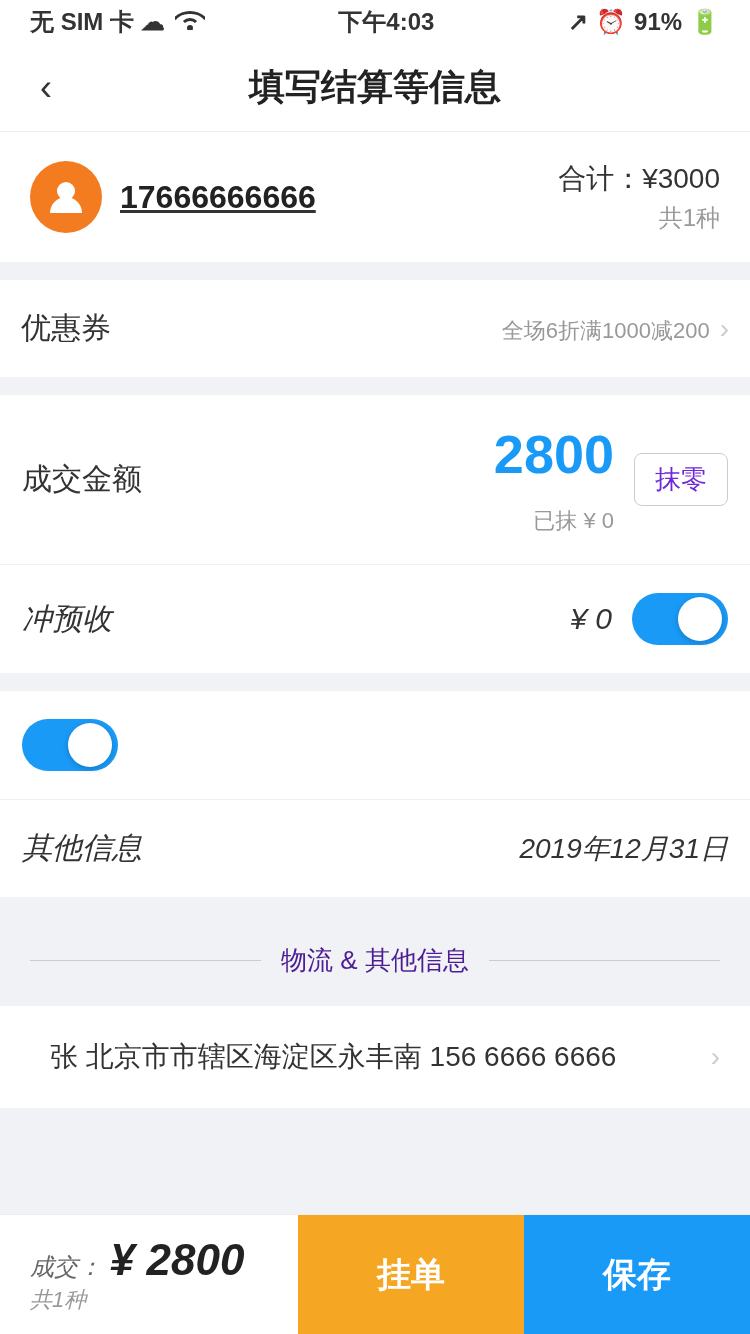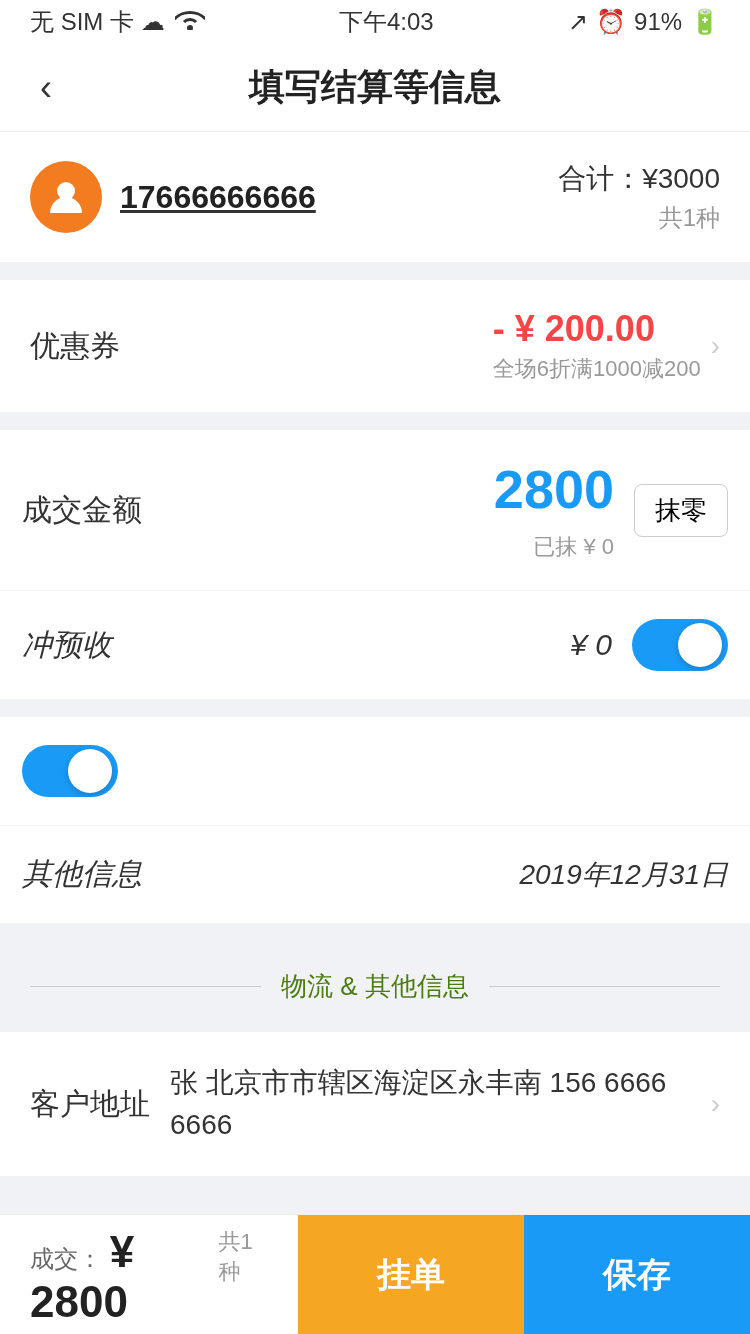--- a/index.html
+++ b/index.html
@@ -15,21 +15,21 @@
 
     
     .status-bar {
       display: flex;
       justify-content: space-between;
       align-items: center;
       background: #fff;
       padding: 0 30px;
       height: 44px;
       font-size: 24px;
-      font-weight: 400;
+      font-weight: 700;
     }
     .status-left { display: flex; align-items: center; gap: 10px; }
     .status-right { display: flex; align-items: center; gap: 8px; }
 
     
     .nav-bar {
       display: flex;
       align-items: center;
       background: #fff;
       padding: 0 30px;
@@ -98,21 +98,21 @@
     }
     .customer-right .total-count {
       font-size: 24px;
       color: #999;
       margin-top: 4px;
     }
 
     
     .coupon-row {
       background: #fff;
-      padding: 28px 30px;
+      padding: 28px 21px;
       display: flex;
       align-items: center;
       justify-content: space-between;
       margin-bottom: 18px;
     }
     .coupon-label {
       font-size: 30px;
       color: #333;
     }
     .coupon-right {
@@ -166,30 +166,30 @@
     .deal-amount {
       font-size: 54px;
       font-weight: 600;
       color: #1a9af7;
     }
     .round-zero-btn {
       border: 1px solid #ccc;
       border-radius: 8px;
       padding: 8px 20px;
       font-size: 26px;
-      color: #000000;
+      color: #6d28d9;
       cursor: pointer;
       background: #fff;
       text-align: right;
     }
     .already-rounded {
       font-size: 22px;
       color: #999;
       text-align: right;
-      margin-top: 12px;
+      margin-top: 21px;
     }
 
     
     .toggle {
       width: 96px;
       height: 52px;
       border-radius: 26px;
       background: #1a9af7;
       position: relative;
       cursor: pointer;
@@ -230,21 +230,21 @@
       position: relative;
     }
     .divider-line {
       flex: 1;
       height: 1px;
       background: #ccc;
     }
     .divider-text {
       padding: 0 20px;
       font-size: 26px;
-      color: #4d7c0f;
+      color: #4c1d95;
     }
 
     
     .address-row {
       background: #fff;
       padding: 30px 30px;
       display: flex;
       align-items: center;
       justify-content: space-between;
       margin-bottom: 18px;
@@ -268,23 +268,25 @@
       bottom: 0;
       left: 0;
       width: 750px;
       height: 120px;
       display: flex;
       background: #fff;
       border-top: 1px solid #eee;
     }
     .footer-info {
       display: flex;
+      flex-direction: column;
       justify-content: center;
-      padding: 12px 30px;
+      padding: 2px 30px;
       flex: 1;
+      font-style: italic;
     }
     .footer-deal {
       font-size: 24px;
       color: #666;
     }
     .footer-amount {
       font-size: 44px;
       font-weight: 700;
       color: #222;
     }
@@ -360,21 +362,20 @@
         <span>合计：</span><span>¥3000</span>
       </div>
       <div class="total-count">共1种</div>
     </div>
   </div>
 
   <div class="coupon-row">
     <span class="coupon-label">优惠券</span>
     <div class="coupon-right">
       <div>
-        <div class="coupon-discount">- ¥ 200.00</div>
         <div class="coupon-desc">全场6折满1000减200</div>
       </div>
       <span class="chevron-right">›</span>
     </div>
   </div>
 
   <div class="section">
     <div class="section-row">
       <span class="row-label">成交金额</span>
       <div class="row-right">
@@ -412,21 +413,20 @@
     </div>
   </div>
 
   <div class="logistics-divider">
     <div class="divider-line"></div>
     <span class="divider-text">物流 &amp; 其他信息</span>
     <div class="divider-line"></div>
   </div>
 
   <div class="address-row">
-    <span class="address-label">客户地址</span>
     <span class="address-value">张 北京市市辖区海淀区永丰南 156 6666 6666</span>
     <span class="chevron-right">›</span>
   </div>
 
   <div class="gray-area"></div>
 
 </div>
 
 <div class="footer">
   <div class="footer-info">

